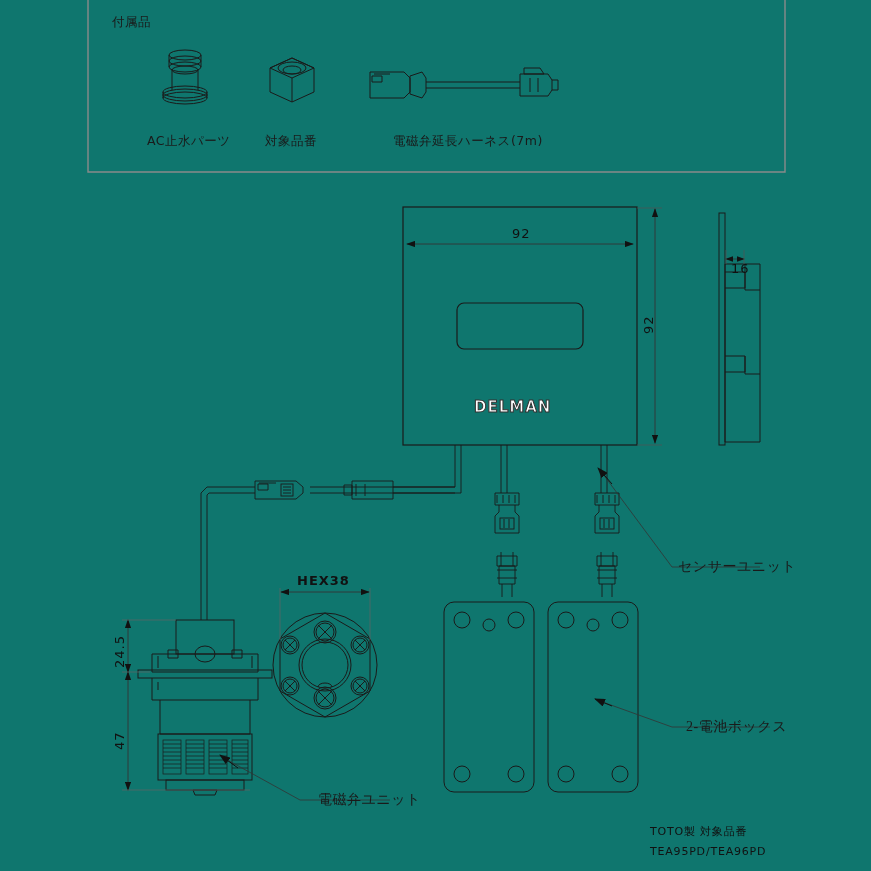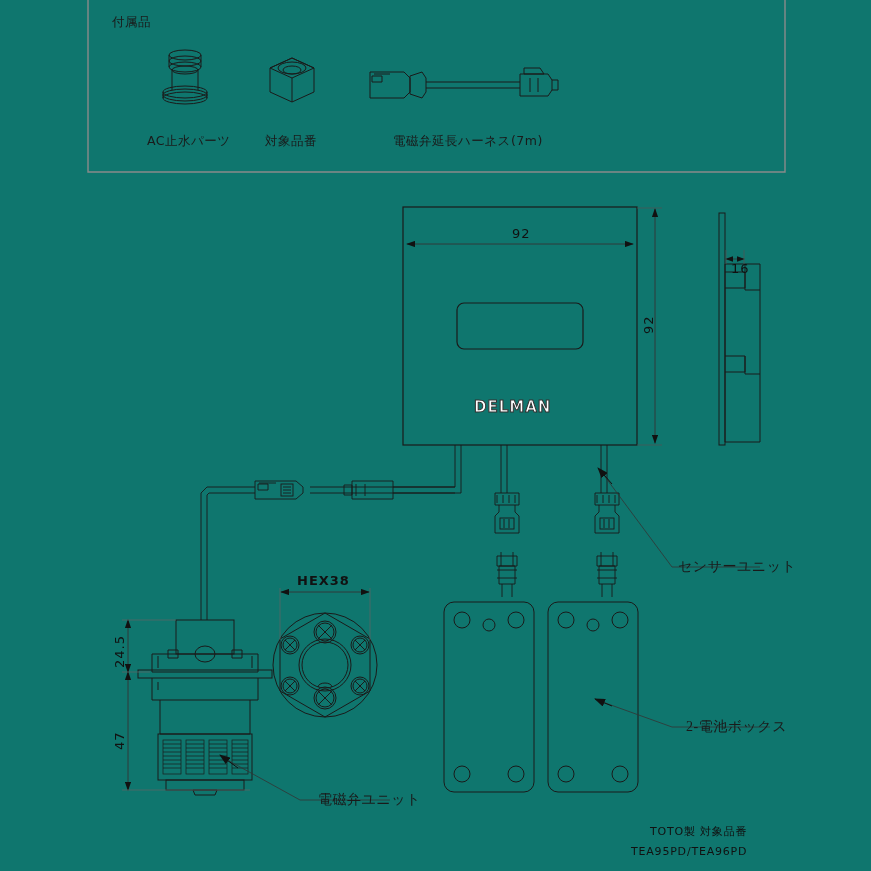--- a/index.html
+++ b/index.html
@@ -367,15 +367,15 @@
 
   <div class="lbl dim dim-rot" style="left:112px; top:668px;">24.5</div>
   <div class="lbl dim dim-rot" style="left:112px; top:750px;">47</div>
   <div class="lbl dim" style="left:297px; top:573px;font-weight:bold;">HEX38</div>
 
   <div class="lbl note" style="left:678px; top:558px;">センサーユニット</div>
   <div class="lbl note" style="left:686px; top:718px;font-family:Liberation Serif, serif;">2-電池ボックス</div>
   <div class="lbl note" style="left:318px; top:791px;">電磁弁ユニット</div>
 
   <div class="lbl title-txt" style="left:650px; top:824px;">TOTO製 対象品番</div>
-  <div class="lbl title-txt" style="left:631px; top:845px;text-align:center;">TEA95PD/TEA96PD</div>
+  <div class="lbl title-txt" style="left:650px; top:845px;text-align:center;">TEA95PD/TEA96PD</div>
 
 </div>
 
 </body></html>

